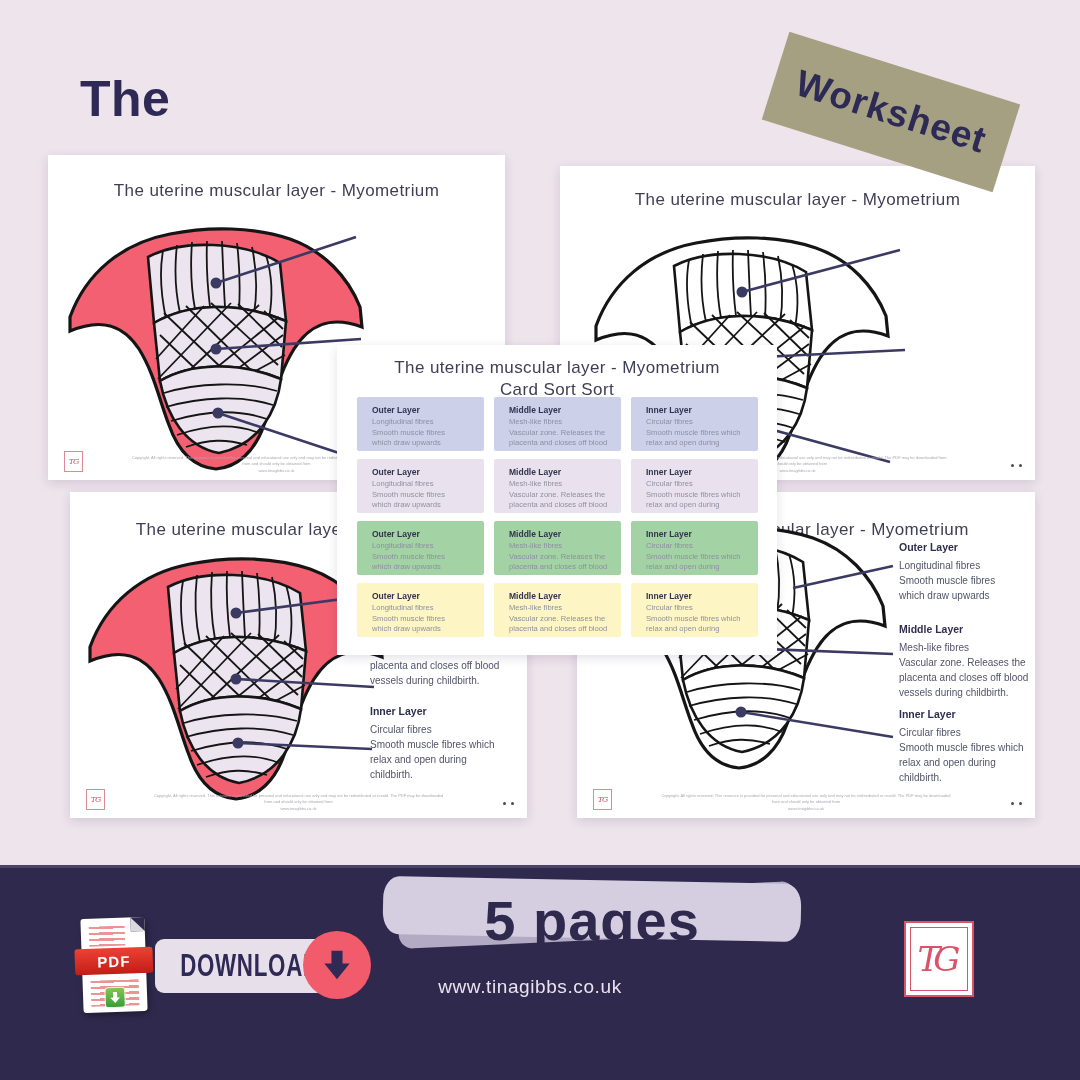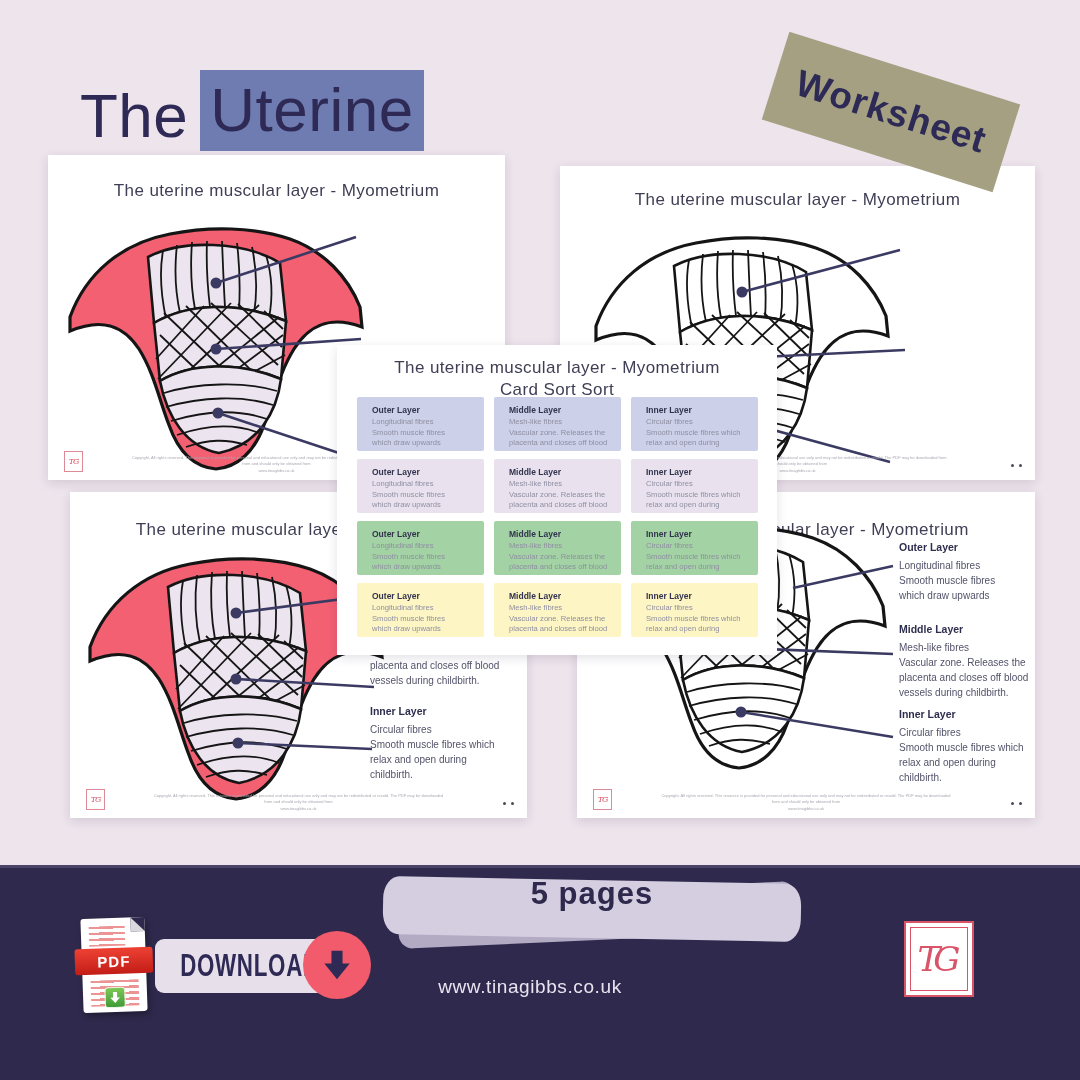--- a/index.html
+++ b/index.html
@@ -4,22 +4,22 @@
 <style>
   * { margin:0; padding:0; box-sizing:border-box; }
   html,body { background:#c9c2cc; }
   body { font-family:"Liberation Sans", sans-serif; }
   #stage {
     position:relative; width:1080px; height:1080px; margin:0 auto;
     background:#ede4ec; overflow:hidden;
   }
   
   .main-title {
-    position:absolute; left:80px; top:70px; display:flex; align-items:flex-end;
-    font-size:62px; font-weight:400; color:#2e2a55; letter-spacing:.5px; white-space:nowrap;
+    position:absolute; left:80px; top:70px; display:flex; align-items:flex-start;
+    font-size:50px; font-weight:700; color:#2e2a55; letter-spacing:.5px; white-space:nowrap;
   }
   .hl-blue {
     background:#6e7cb2; padding:4px 10px 6px 10px; margin-left:12px; display:inline-block;
   }
   .hl-pink {
     background:#f25b6e; padding:16px 14px 18px 14px; margin-left:8px; display:inline-block;
   }
   .badge {
     position:absolute; left:770px; top:66px; width:242px; height:92px; background:#a6a083;
     transform:rotate(17.5deg); transform-origin:center; z-index:6;
@@ -86,39 +86,38 @@
   .download-pill { position:absolute; left:155px; top:71px; width:190px; height:54px;
     background:#e7e0eb; border-radius:9px; display:flex; align-items:center; justify-content:center; z-index:1; cursor:pointer; }
   .download-pill span { font-size:31px; font-weight:700; color:#2e2a55; letter-spacing:1px;
     transform:scaleX(.72); white-space:nowrap; }
   .download-circle { position:absolute; left:303px; top:63px; width:68px; height:68px; border-radius:50%;
     background:#f15b6c; z-index:2; display:flex; align-items:center; justify-content:center; cursor:pointer; }
   .ribbon-back { position:absolute; left:398px; top:22px; width:398px; height:50px;
     background:#b3abc4; border-radius:14px; transform:rotate(-2.6deg); }
   .ribbon-front { position:absolute; left:383px; top:12px; width:418px; height:58px;
     background:#d4cee0; border-radius:16px/22px; transform:rotate(1.1deg); }
-  .pages-text { position:absolute; left:383px; top:8px; width:418px; text-align:center;
-    font-size:31px; font-weight:800; color:#2f2a4d; letter-spacing:1px; }
+  .pages-text { position:absolute; left:383px; top:20px; width:418px; text-align:center;
+    font-size:56px; font-weight:800; color:#2f2a4d; letter-spacing:1px; }
   .site-url { position:absolute; left:380px; top:108px; width:300px; text-align:center;
     font-size:19px; color:#e9e4f0; letter-spacing:.6px; }
   .tg-box { position:absolute; left:904px; top:53px; width:70px; height:76px; background:#fff;
     border:2px solid #d95468; padding:4px; }
   .tg-box-inner { width:100%; height:100%; border:1px solid #d95468;
     display:flex; align-items:center; justify-content:center; }
   .tg-box-inner span { font-family:"DejaVu Serif", serif; font-style:italic; font-size:34px;
     color:#d95468; letter-spacing:-7px; padding-right:7px; }
 </style>
 </head>
 <body>
 
 <div id="stage">
 
   <h1 class="main-title">
       <span>The</span>
-      <span class="hl-blue">Uterine</span>
     </h1>
   <div class="badge">
     <span>Worksheet</span>
   </div>
 
   <div class="page" style="left:48px; top:155px; width:457px; height:325px; z-index:1;">
     <div class="page-title" style="top:26px;">The uterine muscular layer - Myometrium</div>
     <svg class="diagram" style="left:8px; top:52px;" width="440" height="270" viewBox="0 0 440 270">
       <g transform="translate(10,6)">
         <path class="organ-pink" d="M4,104 C20,60 56,30 104,21 C144,13 188,14 224,26 C258,38 282,64 294,94 L296,114 C264,102 243,112 228,136 C213,160 208,186 198,212 C189,238 172,254 150,256 C128,254 112,238 103,212 C93,186 88,160 73,136 C58,113 37,104 4,118 Z"></path>

